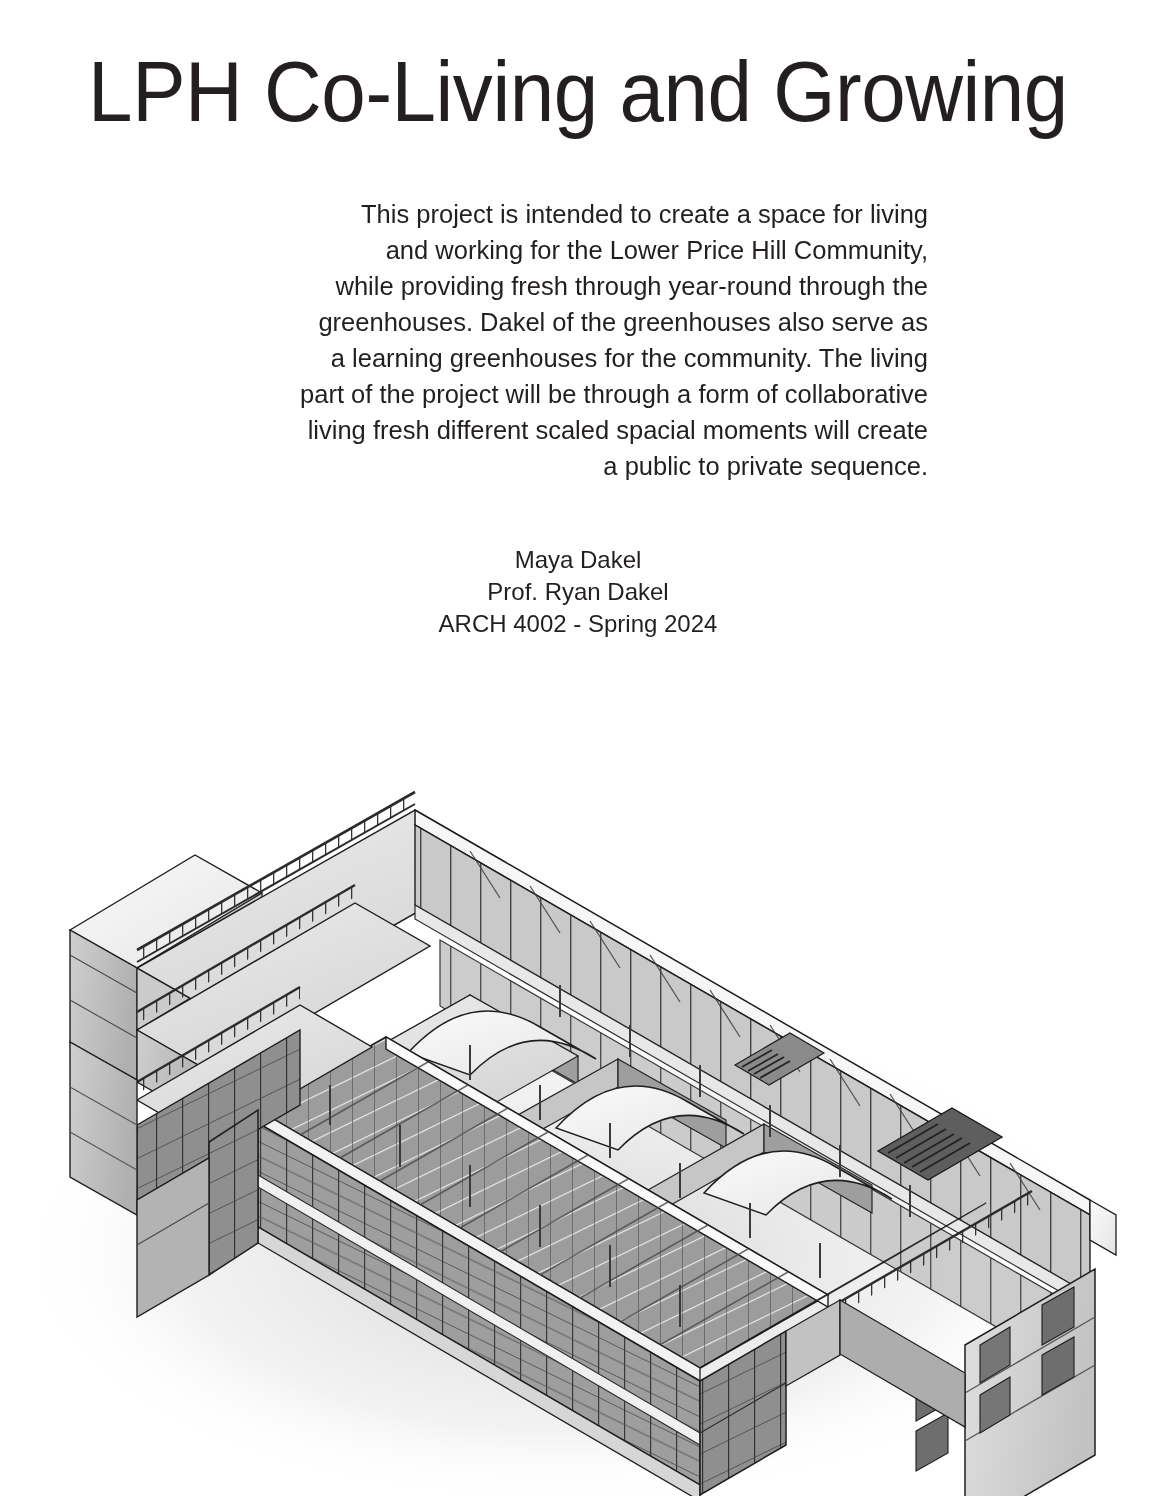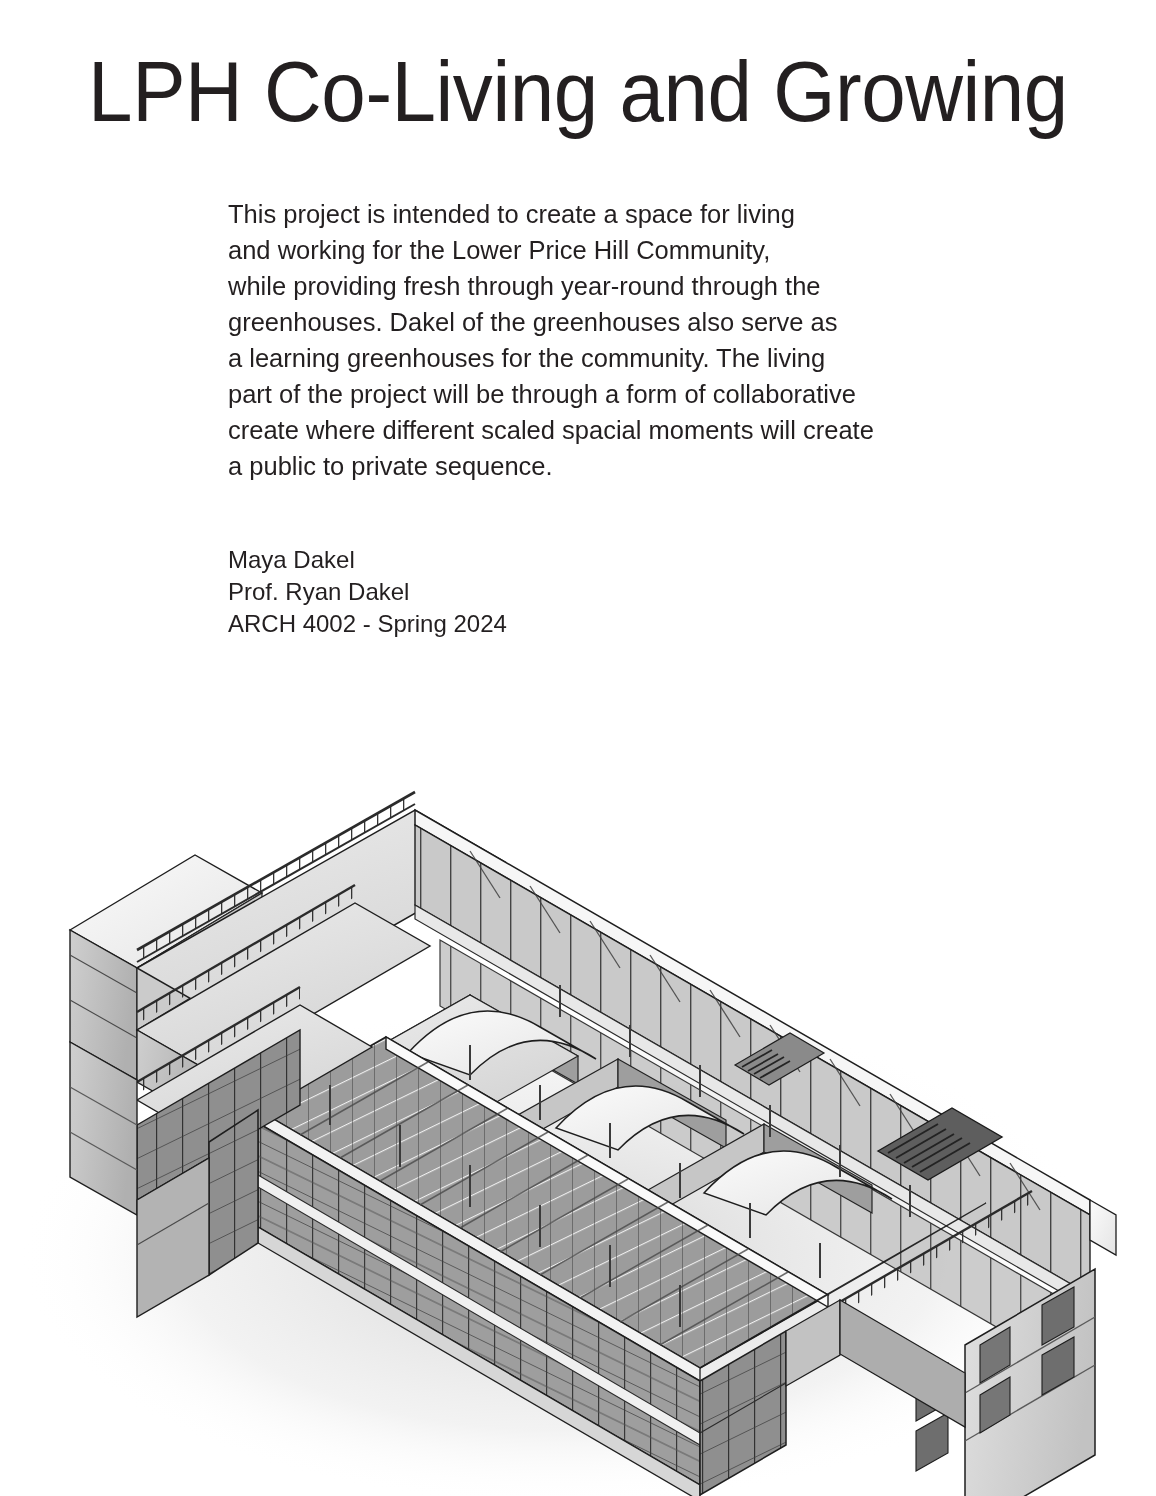--- a/index.html
+++ b/index.html
@@ -25,30 +25,31 @@
     color: #231f20;
     margin-top: 48px;
     line-height: 1.0;
     font-stretch: semi-condensed;
     transform: scaleX(0.93);
   }
 
   .abstract {
     width: 700px;
     margin: 62px auto 0 auto;
-    text-align: left;
+    text-align: right;
     font-size: 25.5px;
     line-height: 36px;
     color: #231f20;
     font-weight: 400;
   }
 
   .credits {
     width: 700px;
     margin: 60px auto 0 auto;
+    text-align: center;
     font-size: 24px;
     line-height: 32px;
     color: #231f20;
     font-weight: 400;
   }
 
   
   .render-area {
     position: absolute;
     left: 0;
@@ -65,21 +66,21 @@
 
 <h1 class="page-title">LPH Co-Living and Growing</h1>
 
 <div class="abstract">
   <div>This project is intended to create a space for living</div>
   <div>and working for the Lower Price Hill Community,</div>
   <div>while providing fresh through year-round through the</div>
   <div>greenhouses. Dakel of the greenhouses also serve as</div>
   <div>a learning greenhouses for the community. The living</div>
   <div>part of the project will be through a form of collaborative</div>
-  <div>create where different scaled spacial moments will create</div>
+  <div>living fresh different scaled spacial moments will create</div>
   <div>a public to private sequence.</div>
 </div>
 
 <div class="credits">
   <div>Maya Dakel</div>
   <div>Prof. Ryan Dakel</div>
   <div>ARCH 4002 - Spring 2024</div>
 </div>
 
 <div class="render-area">

